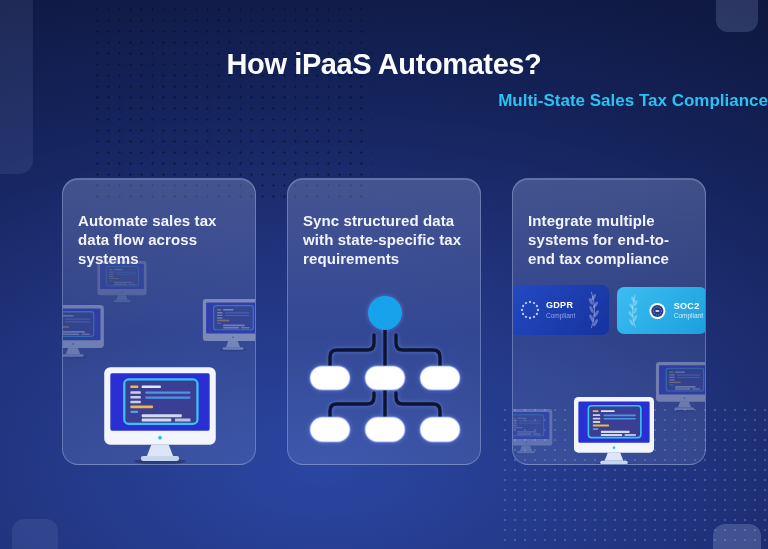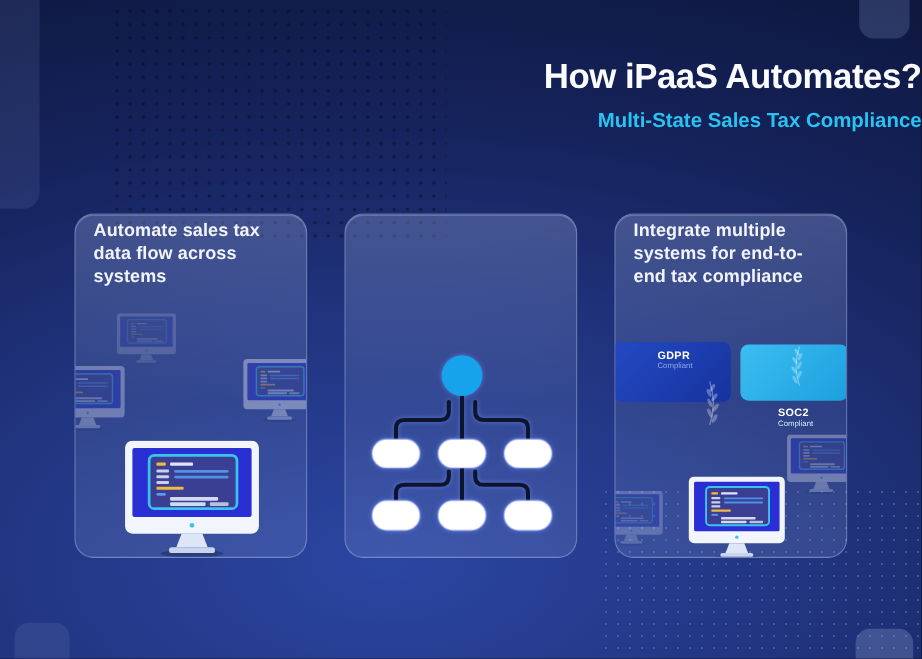--- a/index.html
+++ b/index.html
@@ -22,48 +22,48 @@
              background:rgba(168,184,228,0.26); }
   
   .dots { position:absolute; pointer-events:none; }
   .dots-top { left:92px; top:4px; width:280px; height:195px; opacity:.75;
     background-image:radial-gradient(rgba(4,9,28,0.6) 1.2px, transparent 1.4px);
     background-size:11px 11px; }
   .dots-br { left:500px; top:405px; width:268px; height:144px; opacity:.55;
     background-image:radial-gradient(rgba(150,172,232,0.55) 1px, transparent 1.2px);
     background-size:10px 10px; }
   
-  .title { position:absolute; left:0; top:48px; width:100%; text-align:right;
+  .title { position:absolute; left:0; top:48px; width:100%; text-align:center;
     font-size:29px; font-weight:700; letter-spacing:-0.4px; color:#fbfcff; }
   .subtitle { position:absolute; left:0; top:91px; width:100%; text-align:right;
     font-size:17px; font-weight:700; color:#29c3f2; }
   
   .cards { position:absolute; left:62px; top:178px; width:645px; height:287px;
     display:flex; gap:31px; }
   .card { position:relative; width:194px; height:287px; border-radius:16px;
-    overflow:hidden; padding:4px 15px 0 15px;
+    overflow:hidden; padding:32px 15px 0 15px;
     background:linear-gradient(180deg, rgba(148,166,218,0.34) 0%, rgba(112,132,192,0.20) 55%, rgba(126,146,206,0.24) 100%);
     border:1px solid rgba(188,202,240,0.35);
     box-shadow:inset 0 1px 0 rgba(255,255,255,0.18); }
   .card-heading { font-size:15px; font-weight:700; line-height:1.27; color:#f2f4fc;
     letter-spacing:0.1px; }
   
   .monitor { position:absolute; }
   .m-main1 { left:36px; top:188px; width:122px; height:98px; }
   .m-faint-l1 { left:-24px; top:126px; width:68px; height:54px; opacity:.32; }
   .m-faint-r1 { left:137px; top:120px; width:66px; height:53px; opacity:.38; }
   .m-outline1 { left:32px; top:82px; width:54px; height:43px; opacity:.16; }
   .m-main3 { left:57px; top:218px; width:88px; height:70px; }
   .m-faint-r3 { left:140px; top:183px; width:63px; height:50px; opacity:.32; }
   .m-faint-l3 { left:-16px; top:230px; width:58px; height:46px; opacity:.22; }
   
   .tree { position:absolute; left:0; top:114px; width:192px; height:162px;
     filter:drop-shadow(0 0 2px rgba(120,150,255,0.55)); }
   
-  .badge { position:absolute; display:flex; align-items:center; color:#fff;flex-direction:column; }
+  .badge { position:absolute; display:flex; align-items:center; color:#fff; }
   .badge-gdpr { left:-2px; top:106px; width:98px; height:50px; border-radius:7px;
     background:linear-gradient(135deg,#2349c2 0%,#16339e 100%);
     padding:0 4px 0 9px; gap:6px; }
   .badge-soc2 { left:104px; top:108px; width:90px; height:47px; border-radius:7px;
     background:linear-gradient(135deg,#3cbef2 0%,#1c9fdd 100%);
     padding:0 4px 0 6px; gap:8px; }
   .badge-text { display:flex; flex-direction:column; line-height:1.25; }
   .badge-name { font-size:9px; font-weight:700; letter-spacing:.3px; }
   .badge-status { font-size:6.5px; }
   .badge-gdpr .badge-status { color:#8ea6ea; }
@@ -134,20 +134,21 @@
         </svg>
       <svg class="monitor m-faint-r1" viewBox="0 0 140 112">
           <use href="#monitor-def"></use>
         </svg>
       <svg class="monitor m-main1" viewBox="0 0 140 112">
           <use href="#monitor-def"></use>
         </svg>
     </div>
 
     <div class="card">
+      <div class="card-heading">Sync structured data with state-specific tax requirements</div>
       <svg class="tree" viewBox="0 0 192 162">
         <g stroke="#0c142e" stroke-width="3.4" fill="none" stroke-linecap="round">
           <path d="M97 37 V74"></path>
           <path d="M86 42 V50 Q86 57 79 57 H49 Q42 57 42 64 V74"></path>
           <path d="M108 42 V50 Q108 57 115 57 H145 Q152 57 152 64 V74"></path>
           <path d="M97 97 V124"></path>
           <path d="M86 100 V104 Q86 111 79 111 H49 Q42 111 42 118 V124"></path>
           <path d="M108 100 V104 Q108 111 115 111 H145 Q152 111 152 118 V124"></path>
         </g>
         <circle cx="97" cy="20" r="17" fill="#17a3eb"></circle>

